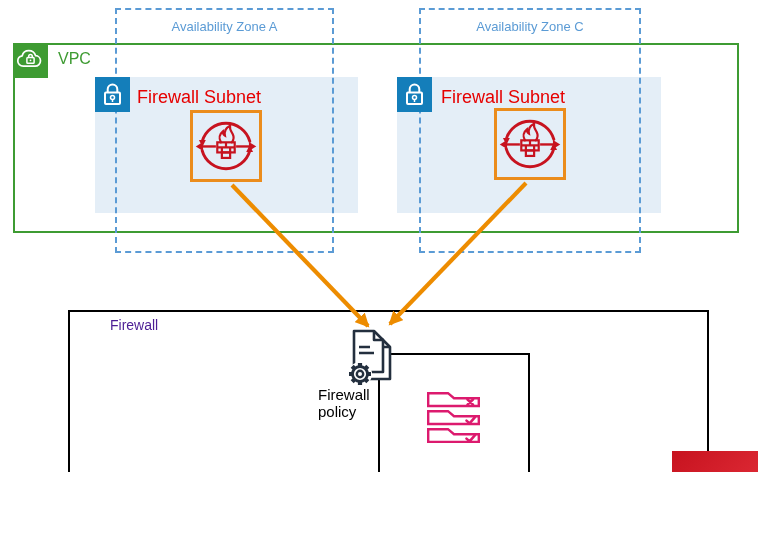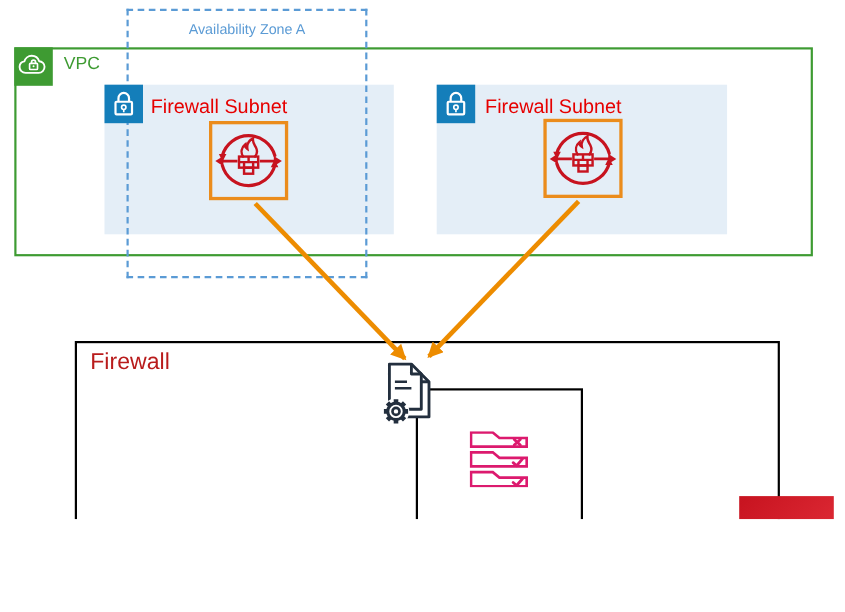--- a/index.html
+++ b/index.html
@@ -15,21 +15,21 @@
   .vpc-box{border:2px solid #3E9B32;z-index:3;}
   .vpc-icon{width:35px;height:35px;background:#3E9B32;z-index:6;}
   .vpc-label{font-size:16px;font-weight:normal;color:#3E9B32;z-index:6;}
   
   .subnet-fill{background:#E4EEF7;z-index:1;}
   .lock-icon{width:35px;height:35px;background:#147EBA;z-index:6;}
   .subnet-label{width:200px;text-align:left;font-size:18px;color:#E60000;z-index:5;}
   .endpoint{width:72px;height:72px;border:3px solid #EB8C1C;z-index:6;}
   
   .plain-box{border:2px solid #000;z-index:10;}
-  .box-label{font-size:21px;color:#b91c1c;z-index:11;}
+  .box-label{font-size:14px;color:#4c1d95;z-index:11;margin-left:28px;}
   .policy-label{width:60px;font-size:15px;line-height:17px;color:#000;z-index:12;}
   .rule-label{width:180px;text-align:center;font-size:18px;color:#000;z-index:11;}
   .nf-icon{
     width:86px;height:91px;z-index:60;
     background:linear-gradient(135deg,#C7131F 0%,#E8343F 100%);
   }
   svg{display:block;}
   #arrow-layer{position:absolute;left:0;top:0;z-index:50;pointer-events:none;}
   .z12{z-index:12;} .z45{z-index:45;}
 </style>
@@ -38,20 +38,23 @@
 
 <div id="stage">
 
   <div class="abs subnet-fill" style="left:95px;top:77px;width:263px;height:136px;"></div>
   <div class="abs subnet-fill" style="left:397px;top:77px;width:264px;height:136px;"></div>
 
   <div class="abs vpc-box" style="left:13px;top:43px;width:726px;height:190px;"></div>
 
   <div class="abs az-box" style="left:115px;top:8px;width:219px;height:245px;">
     <div class="az-label">Availability Zone A</div>
+  </div>
+  <div class="abs az-box" style="left:419px;top:8px;width:222px;height:245px;">
+    <div class="az-label">Availability Zone C</div>
   </div>
 
   <div class="abs vpc-icon" style="left:13px;top:43px;">
     <svg width="35" height="35" viewBox="0 0 35 35">
       <g stroke="#fff" fill="none" stroke-width="1.7" stroke-linejoin="round" stroke-linecap="round">
         <path d="M10.2 23.2 C7.2 23.2 4.8 20.8 4.8 17.9 C4.8 15.3 6.7 13.2 9.2 12.8 C9.9 9.9 12.6 7.7 15.8 7.7 C19 7.7 21.7 9.8 22.6 12.7 C25.3 12.8 27.5 15 27.5 17.7 C27.5 20.7 25.1 23.2 22.1 23.2 Z"></path>
         <rect x="13.9" y="14.6" width="7.2" height="5.6" rx="0.8" stroke-width="1.5"></rect>
         <path d="M15.7 14.6 V13.4 a1.8 1.8 0 0 1 3.6 0 V14.6" stroke-width="1.5"></path>
       </g>
       <circle cx="17.5" cy="17.3" r="0.9" fill="#fff"></circle>
@@ -155,20 +158,21 @@
         <path d="M8 4 H28 L37 13 V45 H8 Z"></path>
         <path d="M28 4 V13 H37" fill="none"></path>
         <path d="M13 20 H24 M13 26 H28" fill="none" stroke-width="2.4"></path>
       </g>
       <circle cx="14" cy="47" r="12" fill="#fff"></circle>
       <path d="M21.5 47 L25 47 M19.3 52.3 L21.8 54.8 M14 54.5 L14 58 M8.7 52.3 L6.2 54.8 M6.5 47 L3 47 M8.7 41.7 L6.2 39.2 M14 39.5 L14 36 M19.3 41.7 L21.8 39.2" stroke="#232F3E" stroke-width="4.2"></path>
       <circle cx="14" cy="47" r="7.5" fill="#fff" stroke="#232F3E" stroke-width="2.8"></circle>
       <circle cx="14" cy="47" r="3.2" fill="none" stroke="#232F3E" stroke-width="2.4"></circle>
     </svg>
   </div>
+  <div class="abs policy-label" style="left:318px;top:386px;">Firewall policy</div>
 
   <div class="abs nf-icon" style="left:672px;top:451px;">
     <svg width="86" height="91" viewBox="0 0 86 91">
       <g stroke="#fff" fill="none" stroke-width="3" stroke-linejoin="round" stroke-linecap="round">
         <path d="M53 69 H21.5 C14 69 8 63 8 55.5 C8 48.9 12.7 43.4 19 42.2 C20 35.9 25.4 31 32 31 C34.3 31 36.4 31.6 38.3 32.6 C40.9 28.1 45.8 25 51.4 25 C59.8 25 66.6 31.8 66.6 40.2 C66.6 40.9 66.5 41.6 66.4 42.3 C71.2 44 74.6 48.6 74.6 54 C74.6 60.9 69.5 66.6 62.9 67.6"></path>
         <path d="M30 68.5 C24.5 65 22 58.5 24 52.5 C25.2 49.2 27.3 46.6 29.8 44.8 C29.4 47.9 30.5 49.9 32.5 51.2 C31.6 44.4 34.7 38.4 40.8 34.6 C39.8 39.9 42.9 43.2 45.1 46.5 C47.7 50.4 48.3 54.9 46.6 59.3 C45 63.3 42 66.6 38 68.5" stroke-width="2.8"></path>
         <path d="M35.5 68.5 C33.5 66.5 32.8 63.8 33.8 61.3 C34.4 59.8 35.5 58.6 36.9 57.8 C36.8 59.4 37.6 60.7 38.6 61.9 C40.1 63.7 40 66.3 38.6 68.2" stroke-width="2.4"></path>
       </g>
       <g fill="#DC2A33" stroke="#fff" stroke-width="2.6" stroke-linejoin="miter">
         <rect x="46" y="50" width="31" height="9.5"></rect>

